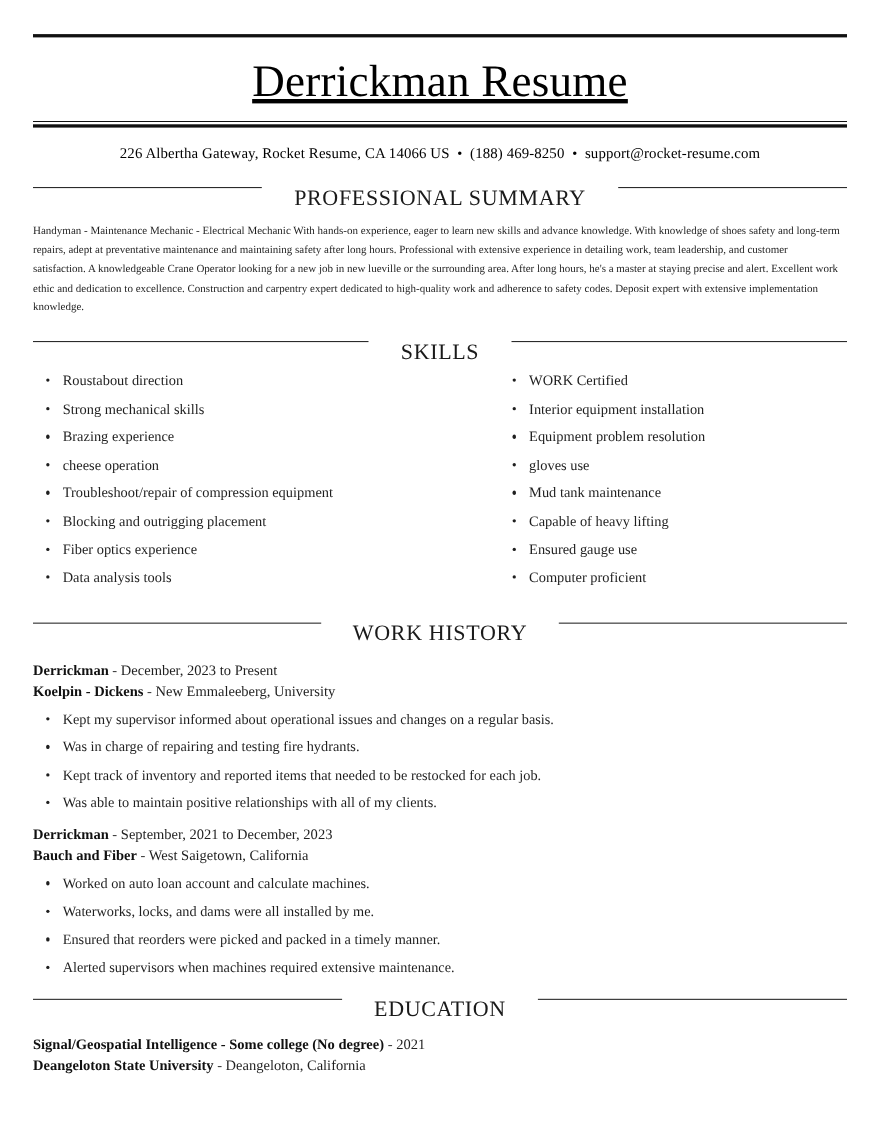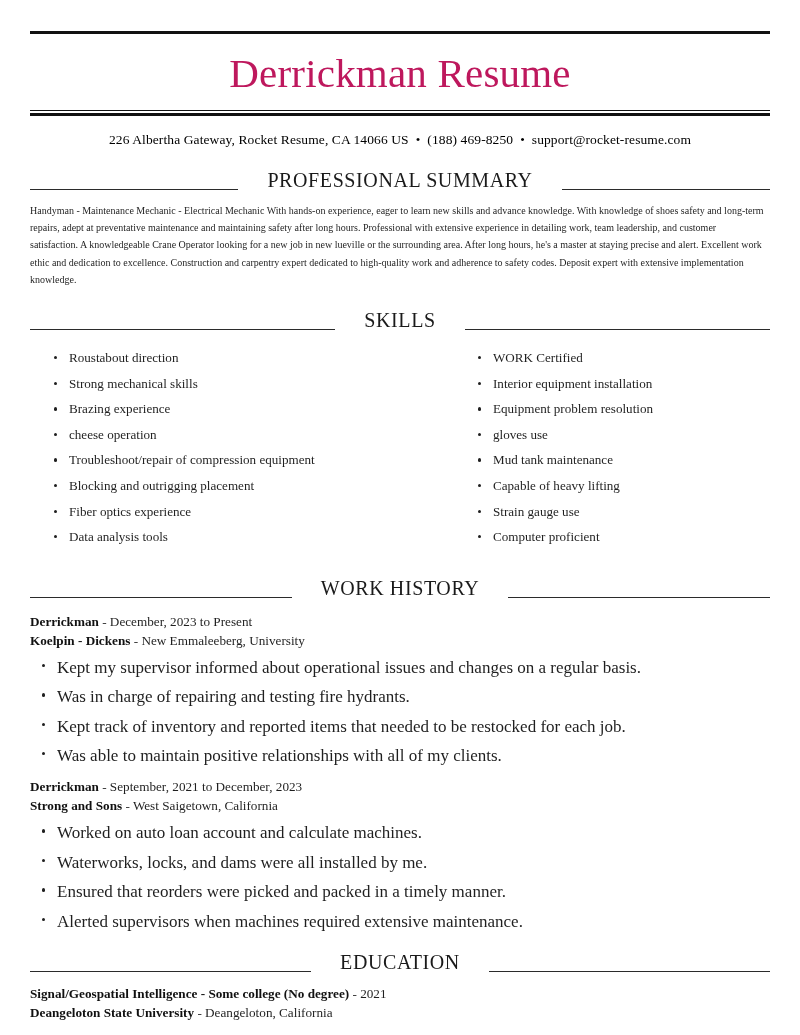--- a/index.html
+++ b/index.html
@@ -30,22 +30,23 @@
     background: #111111;
     margin-top: 31px;
   }
   .name-title {
     text-align: center;
     font-family: "Liberation Serif", "DejaVu Serif", serif;
     font-size: 41px;
     font-weight: 400;
     letter-spacing: 0.2px;
     line-height: 1.0;
-    color: #be185d;
+    color: #000000;
     padding: 19px 0 16px 0;
+    text-decoration: underline;
   }
   .hdr-rule-bottom { margin-top: 0px; }
   .hdr-rule-bottom .thin {
     height: 1px;
     background: #111111;
   }
   .hdr-rule-bottom .gap {
     height: 2px;
     background: #ffffff;
   }
@@ -62,21 +63,21 @@
     white-space: nowrap;
   }
   .contact-sep {
     padding: 0 7px;
     font-size: 13px;
   }
 
   
   .section-head {
     display: flex;
-    align-items: flex-end;
+    align-items: flex-start;
     gap: 12px;
     margin-top: 22px;
   }
   .section-head .line {
     flex: 1 1 auto;
     height: 1px;
     background: #2b2b2b;
   }
   .section-head .stitle {
     font-size: 20px;
@@ -101,21 +102,21 @@
   
   .skills-wrap {
     display: flex;
     margin-top: 9px;
   }
   .skills-col {
     width: 50%;
   }
   .skills-col.right { padding-left: 54px; }
   ul.bullets {
-    margin: 12px;
+    margin: 0;
     padding: 0;
     list-style: none;
   }
   ul.bullets li {
     font-size: 13.1px;
     line-height: 1.0;
     color: #1f1f1f;
     position: relative;
     padding-left: 27px;
     margin-bottom: 12.5px;
@@ -143,21 +144,21 @@
     font-weight: 700;
     color: #111111;
   }
   .entry-line .dash { color: #3a3a3a; }
   ul.job-bullets {
     margin: 9px 0 0 0;
     padding: 0;
     list-style: none;
   }
   ul.job-bullets li {
-    font-size: 17px;
+    font-size: 13px;
     line-height: 1.0;
     color: #1f1f1f;
     position: relative;
     padding-left: 27px;
     margin-bottom: 12.4px;
   }
   ul.job-bullets li::before {
     content: "";
     position: absolute;
     left: 12px;
@@ -218,21 +219,21 @@
       </ul>
     </div>
     <div class="skills-col right">
       <ul class="bullets">
         <li>WORK Certified</li>
         <li>Interior equipment installation</li>
         <li>Equipment problem resolution</li>
         <li>gloves use</li>
         <li>Mud tank maintenance</li>
         <li>Capable of heavy lifting</li>
-        <li>Strain gauge use</li>
+        <li>Ensured gauge use</li>
         <li>Computer proficient</li>
       </ul>
     </div>
   </div>
 
   <div class="section-head">
     <div class="line"></div>
     <div class="stitle">WORK HISTORY</div>
     <div class="line"></div>
   </div>
@@ -250,21 +251,21 @@
       <li>Kept track of inventory and reported items that needed to be restocked for each job.</li>
       <li>Was able to maintain positive relationships with all of my clients.</li>
     </ul>
   </div>
 
   <div class="entry">
     <div class="entry-line">
       <b>Derrickman</b><span class="dash"> - </span><span>September, 2021 to December, 2023</span>
     </div>
     <div class="entry-line">
-      <b>Strong and Sons</b><span class="dash"> - </span><span>West Saigetown, California</span>
+      <b>Bauch and Fiber</b><span class="dash"> - </span><span>West Saigetown, California</span>
     </div>
     <ul class="job-bullets">
       <li>Worked on auto loan account and calculate machines.</li>
       <li>Waterworks, locks, and dams were all installed by me.</li>
       <li>Ensured that reorders were picked and packed in a timely manner.</li>
       <li>Alerted supervisors when machines required extensive maintenance.</li>
     </ul>
   </div>
 
   <div class="section-head">

